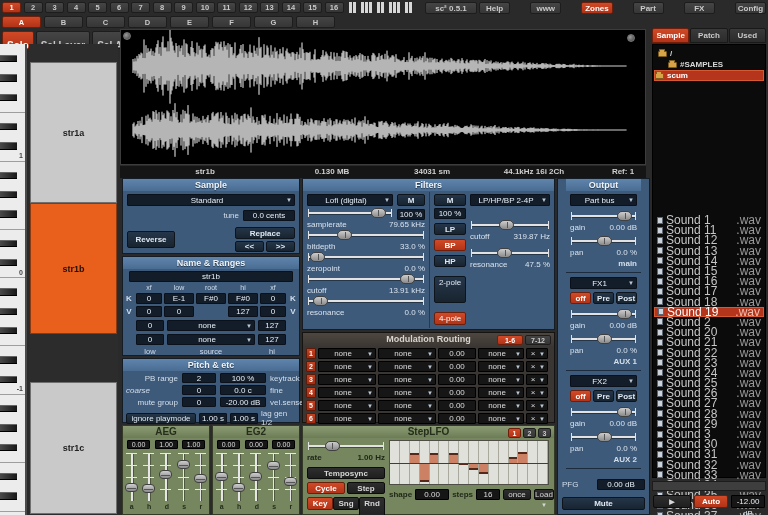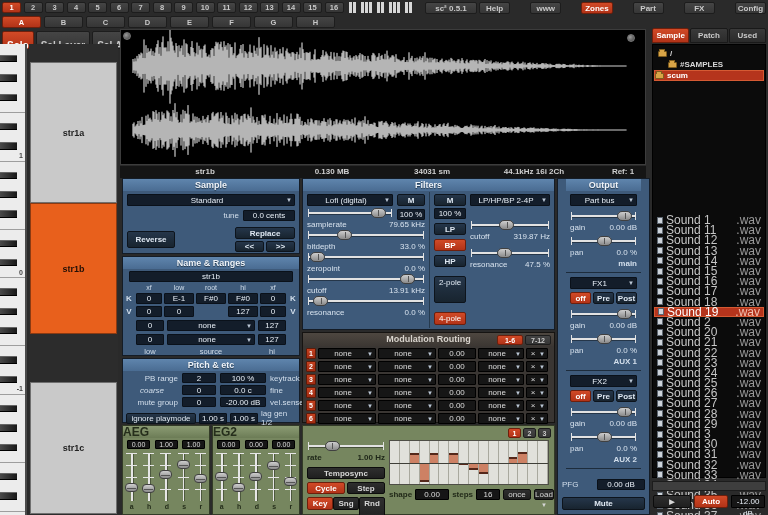--- a/index.html
+++ b/index.html
@@ -43,21 +43,21 @@
   #waveinfo { position:absolute; left:120px; top:166px; width:526px; height:12px; background:#151515; }
   #waveinfo span { position:absolute; top:1px; transform:translateX(-50%); font-size:8px; font-weight:bold; color:#cfcfcf; white-space:nowrap; }
 
   
   .panel { position:absolute; border:1px solid #141c26; }
   .bluep { background:#3e5a7a; }
   .bluep .hdr { height:12px; line-height:12px; background:linear-gradient(#5f85ad,#4a6c92); color:#eef3f9;
                 font-size:9px; font-weight:bold; text-align:center; text-shadow:0 1px 1px #233649; }
   .greenp { background:#76865f; border-color:#333b27; }
   .greenp .hdr { height:12px; line-height:12px; background:linear-gradient(#8b9b73,#6c7c56); color:#252e1b;
-                 font-size:12px; font-weight:bold; text-align:left; }
+                 font-size:10px; font-weight:bold; text-align:center; }
   .modp { background:#3a3633; border-color:#161412; }
   .modp .hdr { height:13px; line-height:13px; background:linear-gradient(#4e4740,#3c3733); color:#d9d4cd;
                font-size:9px; font-weight:bold; text-align:center; }
   .box { background:#131d2a; color:#e7eef6; border:1px solid #0a111a; font-size:8px; text-align:center;
          border-radius:1px; line-height:9px; }
   .greenp .box, .modp .box { background:#161616; border-color:#000; color:#ddd; }
   .btn { background:linear-gradient(#25364a,#18242f); color:#dfe8f2; border:1px solid #0d141c; text-align:center;
          font-size:8px; font-weight:bold; border-radius:2px; }
   .btn.red { background:linear-gradient(#d14a27,#b23318); border-color:#6e1f0c; color:#fff; }
   .dbtn { background:linear-gradient(#2e2e2e,#1f1f1f); color:#d6d6d6; border:1px solid #0c0c0c; text-align:center;
@@ -312,21 +312,21 @@
   <div class="panel bluep" style="left:122px;top:358px;width:178px;height:65px">
     <div class="hdr">Pitch &amp; etc</div>
     <div id="pitch-rows" style="position:absolute;left:3px;right:3px;top:14px">
         <div style="display: grid; grid-template-columns: 52px 34px 46px 1fr; gap: 4px; align-items: center; margin-bottom: 2px;">
           <span class="lab" style="text-align: right;">PB range</span>
           <div class="box" style="height: 10px;">2</div>
           <div class="box" style="height: 10px;">100 %</div>
           <span class="lab">keytrack</span>
         </div>
         <div style="display: grid; grid-template-columns: 52px 34px 46px 1fr; gap: 4px; align-items: center; margin-bottom: 2px;">
-          <span class="lab" style="text-align: center; font-style: italic;">coarse</span>
+          <span class="lab" style="text-align: left; font-style: italic;">coarse</span>
           <div class="box" style="height: 10px;">0</div>
           <div class="box" style="height: 10px;">0.0 c</div>
           <span class="lab">fine</span>
         </div>
         <div style="display: grid; grid-template-columns: 52px 34px 46px 1fr; gap: 4px; align-items: center; margin-bottom: 2px;">
           <span class="lab" style="text-align: right;">mute group</span>
           <div class="box" style="height: 10px;">0</div>
           <div class="box" style="height: 10px;">-20.00 dB</div>
           <span class="lab">vel.sense</span>
         </div>
@@ -612,20 +612,21 @@
           <div class="box"><span>none</span><span class="arr">▼</span></div>
           <div class="box"><span>none</span><span class="arr">▼</span></div>
           <div class="box">0.00</div>
           <div class="box"><span>none</span><span class="arr">▼</span></div>
           <div class="box"><span>×</span><span class="arr">▼</span></div>
         </div>
       </div>
   </div>
 
   <div class="panel greenp" style="left:302px;top:425px;width:253px;height:90px">
+    <div class="hdr">StepLFO</div>
     <div id="lfo-tabs" style="position:absolute;right:3px;top:1.5px;display:flex;gap:2px">
         <div class="tbtn red" style="width: 13px; height: 10px; line-height: 9px; font-size: 7px;">1</div>
         <div class="tbtn" style="width: 13px; height: 10px; line-height: 9px; font-size: 7px;">2</div>
         <div class="tbtn" style="width: 13px; height: 10px; line-height: 9px; font-size: 7px;">3</div>
       </div>
     <div style="position:absolute;left:4px;top:14px;width:78px">
       <div class="hslider" id="rate-slider">
           <div class="hslider">
             <i class="tr"></i>
             <i class="te" style="left: 1px;"></i>

